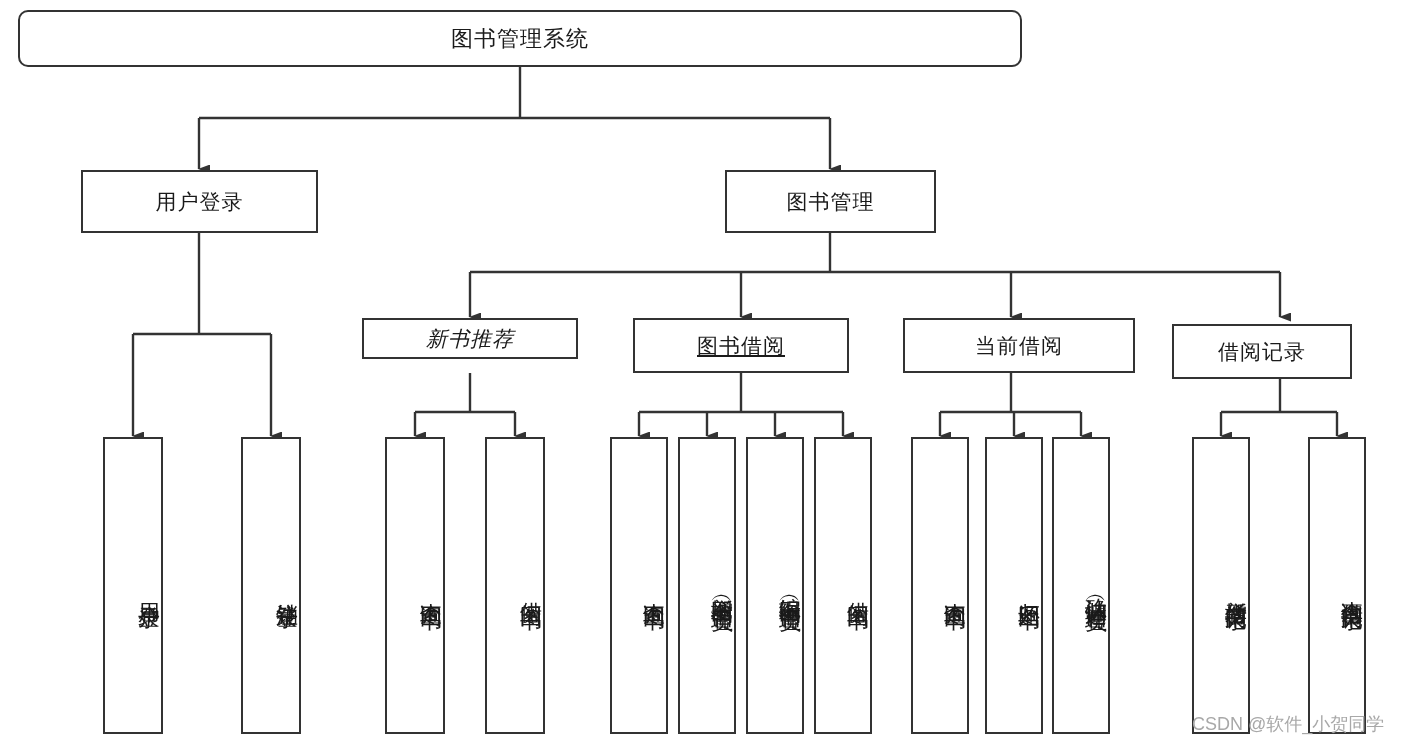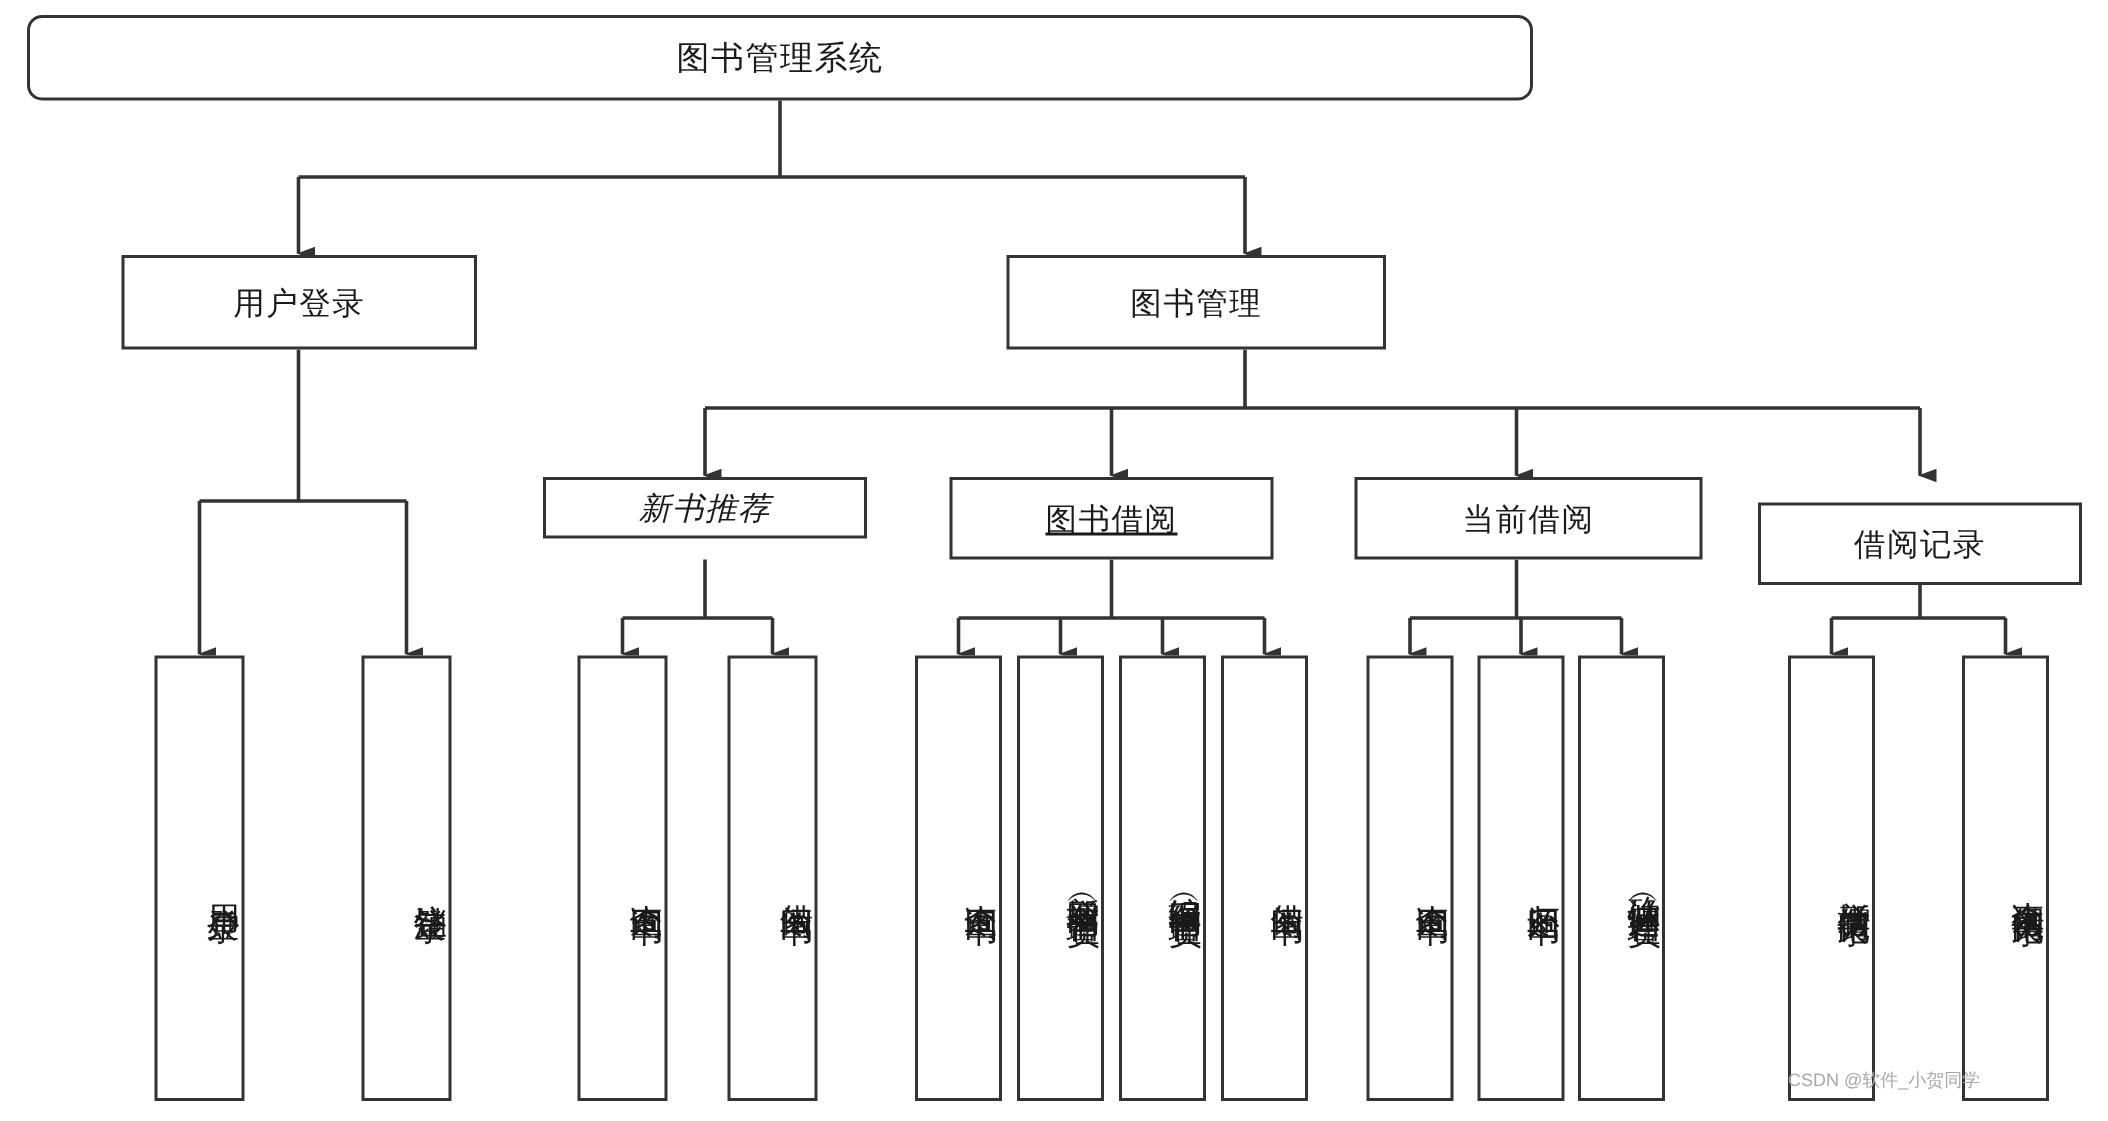--- a/index.html
+++ b/index.html
@@ -53,21 +53,21 @@
     line-height: 1.05;
     align-items: flex-start;
     justify-content: center;
     padding-top: 6px;
     overflow: hidden;
   }
   .watermark {
     position: absolute;
     left: 1192px;
     top: 712px;
-    font-size: 12px;
+    font-size: 18px;
     color: #a8a8a8;
     white-space: nowrap;
     z-index: 5;
   }
 </style>
 </head>
 <body>
 
 <div id="canvas">
 
@@ -115,33 +115,33 @@
   </svg>
 
   <div class="node node-h node-root" id="node-root" style="left: 18px; top: 10px; width: 1004px; height: 57px; border-radius: 10px;">
     <span>图书管理系统</span>
   </div>
 
   <div id="node-container">
       <div class="node node-h" style="left: 81px; top: 170px; width: 237px; height: 63px;">
         <span>用户登录</span>
       </div>
-      <div class="node node-h" style="left: 671px; top: 170px; width: 253px; height: 63px;">
+      <div class="node node-h" style="left: 725px; top: 170px; width: 211px; height: 63px;">
         <span>图书管理</span>
       </div>
       <div class="node node-h" style="left: 362px; top: 318px; width: 216px; height: 41px; font-style: italic;">
         <span>新书推荐</span>
       </div>
       <div class="node node-h" style="left: 633px; top: 318px; width: 216px; height: 55px; text-decoration: underline;">
         <span>图书借阅</span>
       </div>
       <div class="node node-h" style="left: 903px; top: 318px; width: 232px; height: 55px;">
         <span>当前借阅</span>
       </div>
-      <div class="node node-h" style="left: 1172px; top: 335px; width: 216px; height: 55px;">
+      <div class="node node-h" style="left: 1172px; top: 324px; width: 180px; height: 55px;">
         <span>借阅记录</span>
       </div>
       <div class="node node-v" style="left: 103px; top: 437px; width: 60px; height: 297px;">
         <span>用户登录</span>
       </div>
       <div class="node node-v" style="left: 241px; top: 437px; width: 60px; height: 297px;">
         <span>注销登录</span>
       </div>
       <div class="node node-v" style="left: 385px; top: 437px; width: 60px; height: 297px;">
         <span>查询图书</span>

